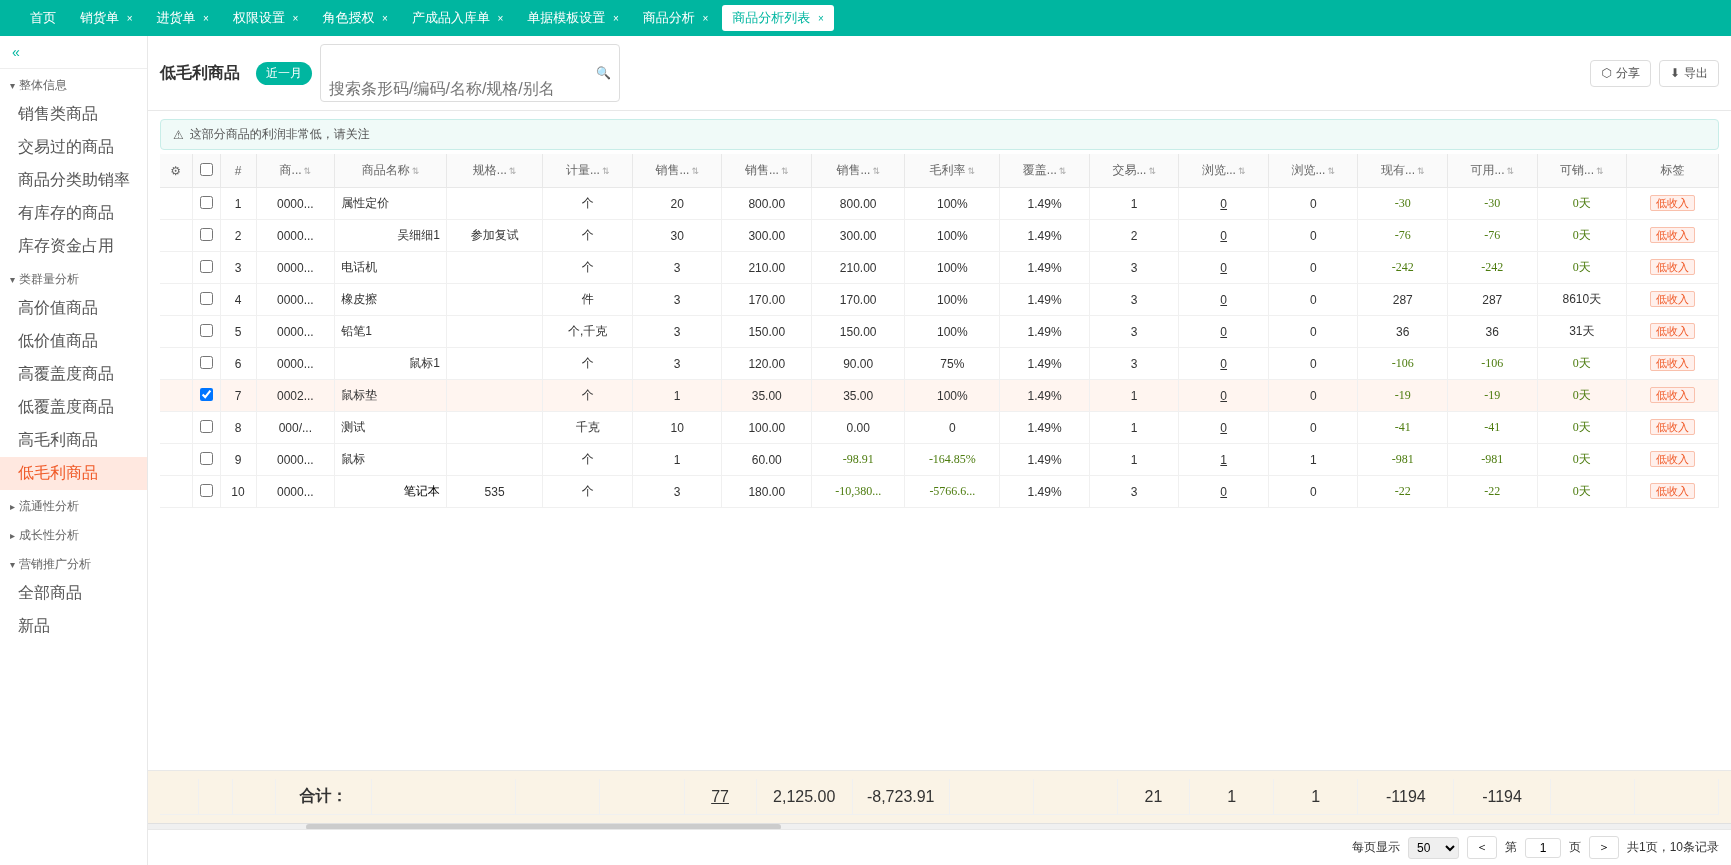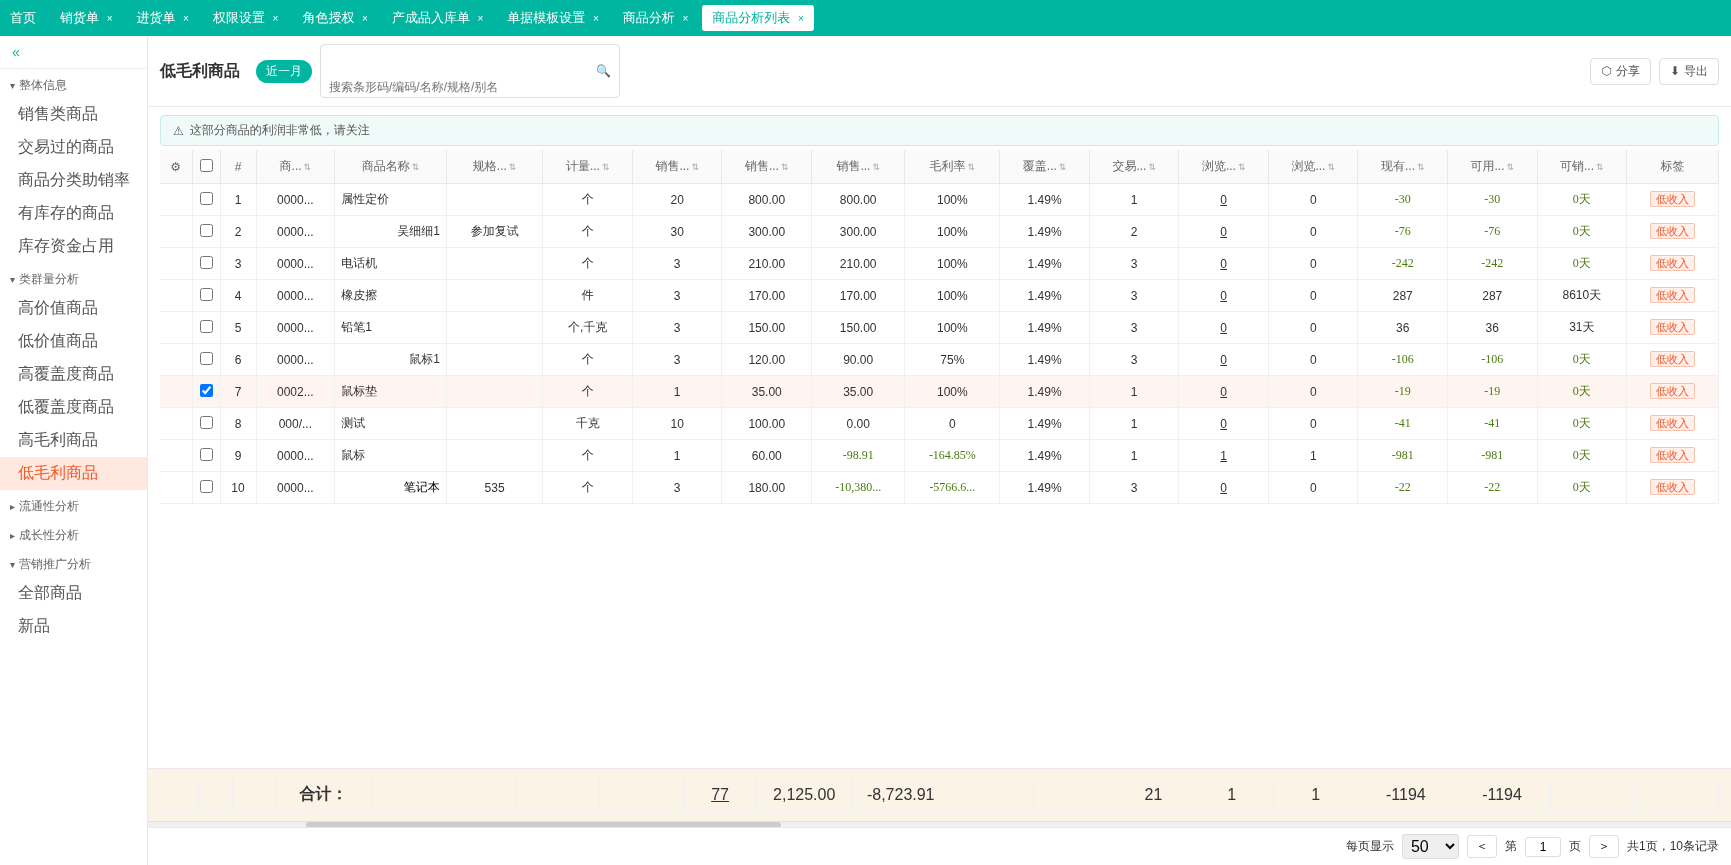--- a/index.html
+++ b/index.html
@@ -4,21 +4,21 @@
   <style>
     * { box-sizing: border-box; margin: 0; padding: 0; }
     body { font-family: "Microsoft YaHei", "PingFang SC", sans-serif; font-size: 12px; background: #f5f5f5; color: #333; }
 
     
     .top-nav {
       background: #00b6a0;
       display: flex;
       align-items: center;
       height: 36px;
-      padding: 0 0;
+      padding: 0 20px;
       gap: 4px;
     }
     .top-nav .nav-item {
       color: #fff;
       padding: 4px 10px;
       cursor: pointer;
       border-radius: 3px;
       font-size: 13px;
       white-space: nowrap;
     }
@@ -94,21 +94,21 @@
       align-items: center;
       border: 1px solid #ddd;
       border-radius: 4px;
       padding: 3px 8px;
       flex: 1;
       max-width: 300px;
     }
     .search-box input {
       border: none;
       outline: none;
-      font-size: 12px;
+      font-size: 16px;
       width: 100%;
       color: #14532d;
       margin-top: 32px;
     }
     .search-icon { color: #aaa; cursor: pointer; }
     .header-actions {
       margin-left: auto;
       display: flex;
       gap: 8px;
     }
@@ -210,21 +210,21 @@
       padding: 6px 12px;
       border-top: 1px solid #e8e8e8;
       background: #fff;
       gap: 8px;
       font-size: 12px;
     }
     .pagination-bar select {
       border: 1px solid #ddd;
       border-radius: 3px;
       padding: 2px 4px;
-      font-size: 16px;
+      font-size: 12px;
     }
     .page-btn {
       padding: 2px 8px;
       border: 1px solid #ddd;
       border-radius: 3px;
       cursor: pointer;
       background: #fff;
       font-size: 12px;
     }
     .page-input {

